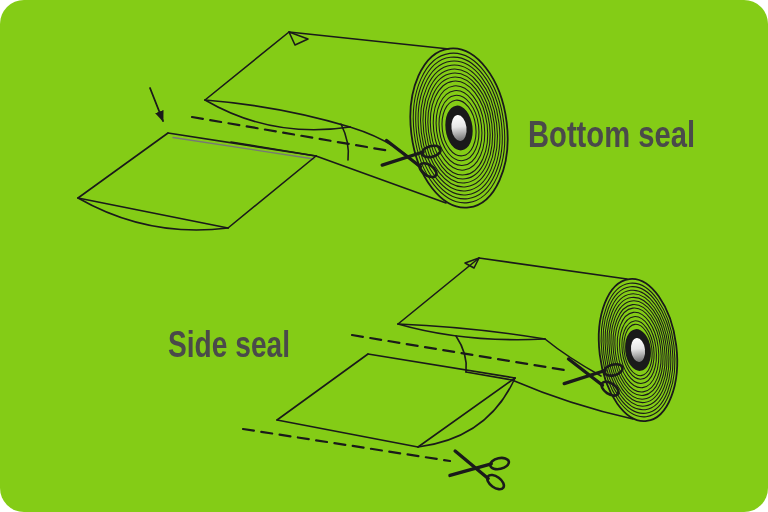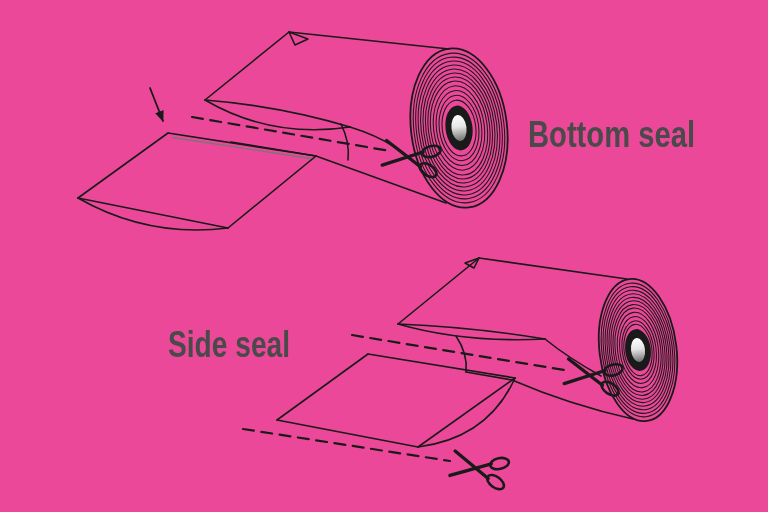--- a/index.html
+++ b/index.html
@@ -1,17 +1,17 @@
 <!DOCTYPE html>
 <html><head>
 <meta charset="utf-8">
 <style>
   html,body { margin:0; padding:0; }
   body { background:#ffffff; font-family:"Liberation Sans", sans-serif; }
-  .canvas { position:relative; width:768px; height:512px; background:#ec4899; overflow:hidden; }
+  .canvas { position:relative; width:768px; height:512px; background:#84cc16; overflow:hidden;border-radius:24px; }
   svg { display:block; width:768px; height:512px; }
   .lbl { font-family:"Liberation Sans", sans-serif; font-weight:bold; font-size:36px; }
   .dash { stroke-dasharray:11 7.5; stroke-width:2.2; }
   .ring { stroke-width:1.05; }
   .edge { stroke-width:1.6; }
   .thick { stroke-width:1.8; }
 </style>
 </head>
 <body>
 

